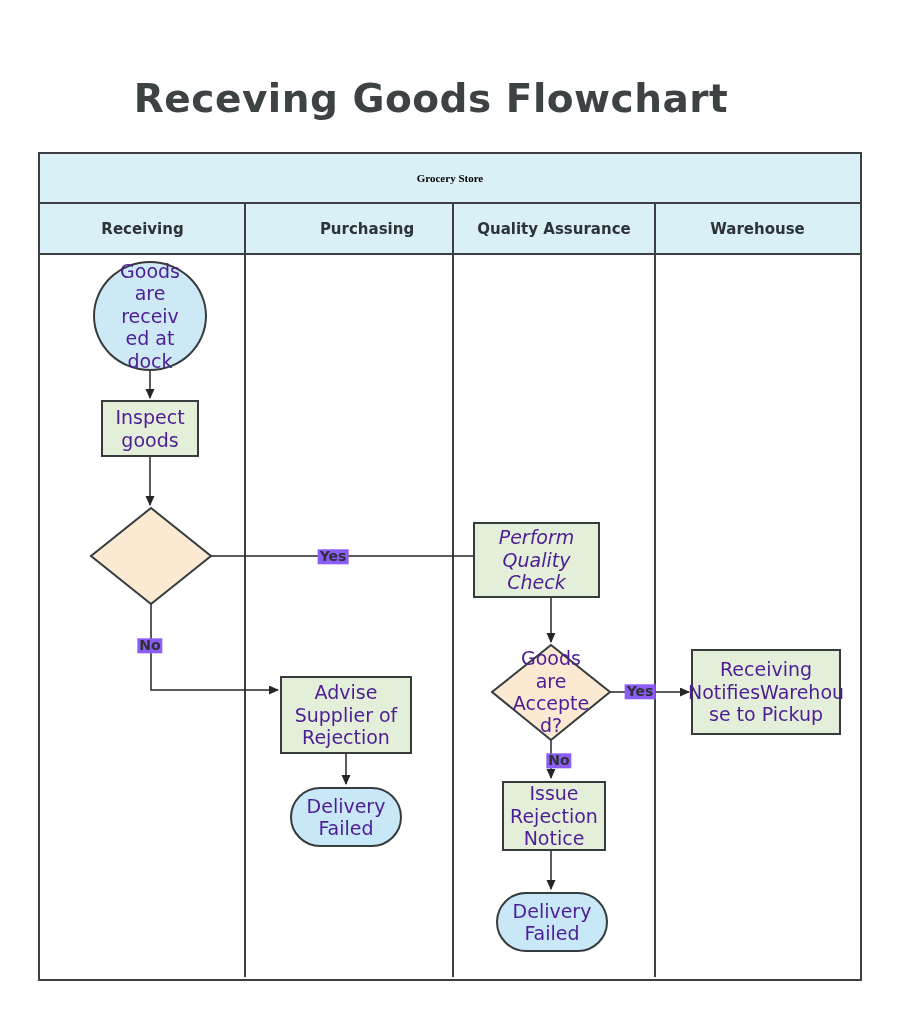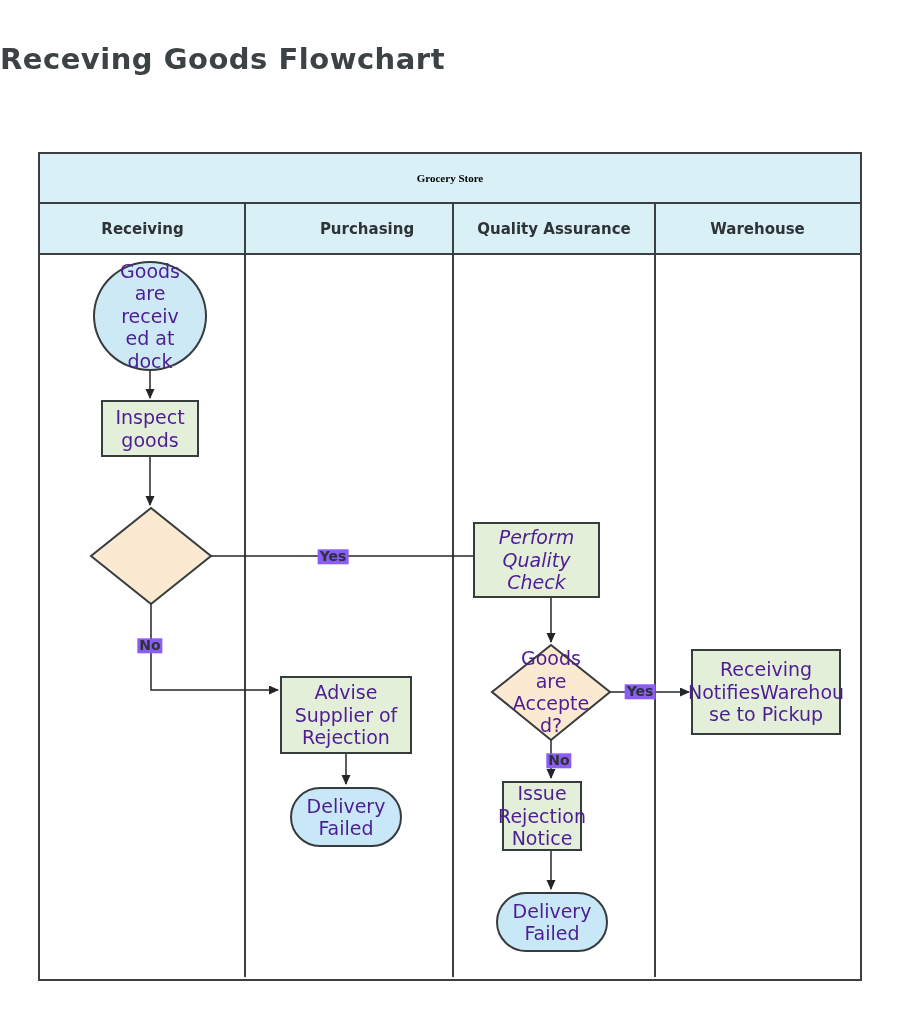--- a/index.html
+++ b/index.html
@@ -12,23 +12,24 @@
     position: relative;
     width: 900px;
     height: 1020px;
     background: #ffffff;
     overflow: hidden;
   }
   
   .page-title {
     position: absolute;
     left: 0;
-    top: 42px;
+    top: 76px;
     width: 862px;
-    font-size: 29px;
+    text-align: center;
+    font-size: 39px;
     font-weight: bold;
     color: #3d4245;
     letter-spacing: 0.5px;
   }
   
   .pool {
     position: absolute;
     left: 38px;
     top: 152px;
     width: 820px;
@@ -202,21 +203,21 @@
 Accepte
 d?</span>
   </div>
 
   <div class="shape process" style="left:691px; top:649px; width:150px; height:86px;">
     <span class="shape-label">Receiving
 NotifiesWarehou
 se to Pickup</span>
   </div>
 
-  <div class="shape process" style="left:502px; top:781px; width:80px; height:70px;">
+  <div class="shape process" style="left:502px; top:781px; width:104px; height:70px;">
     <span class="shape-label">Issue
 Rejection
 Notice</span>
   </div>
 
   <div class="shape terminator" style="left:496px; top:892px; width:112px; height:60px;">
     <span class="shape-label">Delivery
 Failed</span>
   </div>
 

